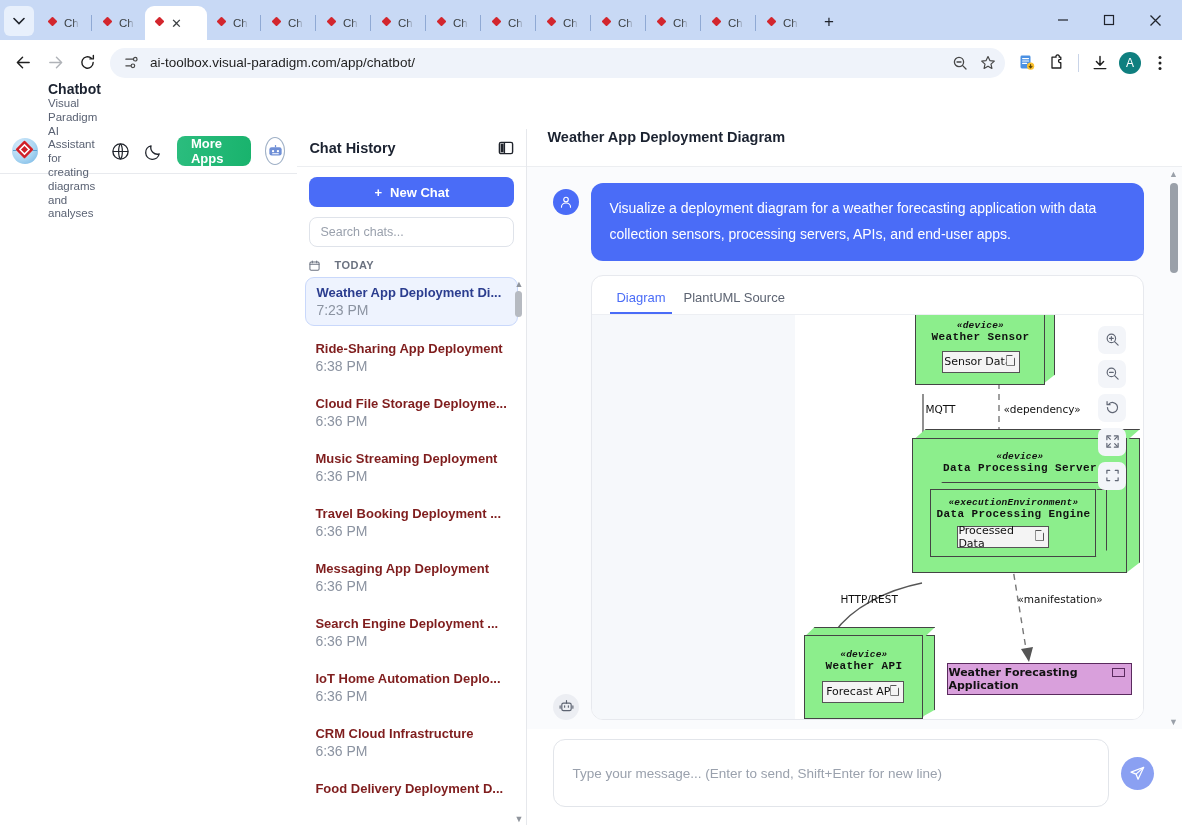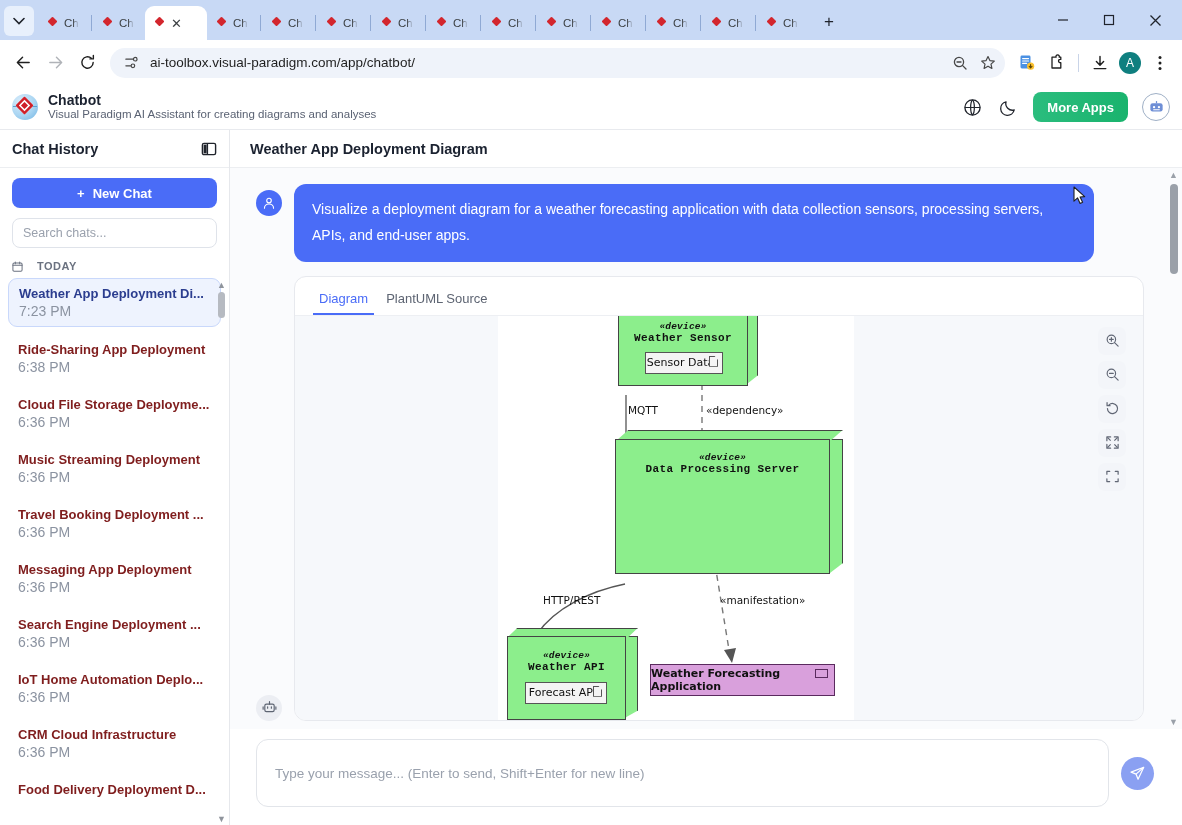--- a/index.html
+++ b/index.html
@@ -58,21 +58,21 @@
     display:flex; align-items:center; padding:0 8px 0 12px; margin:0 6px; gap:10px;
   }
   .omnibox .url { flex:1 1 auto; font-size:13.5px; color:#1f1f1f; white-space:nowrap; overflow:hidden;}
   .omni-icon { width:18px; height:18px; display:flex; align-items:center; justify-content:center; color:#474747; }
   .tb-icon { width:28px; height:28px; display:flex; align-items:center; justify-content:center;
     color:#1f1f1f; flex:0 0 28px; }
   .avatar-chip { width:22px; height:22px; border-radius:50%; background:#0f7f7f;
     color:#fff; font-size:12px; display:flex; align-items:center; justify-content:center; }
 
   
-  .app { flex:1 1 auto; display:flex; flex-direction:column; background:#fff; min-height:0;}
+  .app { flex:1 1 auto; display:flex; background:#fff; min-height:0;margin-top:44px;}
   .appheader {
     height:45px; flex:0 0 45px; display:flex; align-items:center; padding:0 12px;
     border-bottom:1px solid #e8eaee; background:#fff; gap:10px;
   }
   .vp-logo { width:26px; height:26px; border-radius:50%;
     background:radial-gradient(circle at 34% 30%, #d9ecfb 0%, #a9d5f2 55%, #6fb2e2 100%);
     position:relative; overflow:hidden; flex:0 0 26px; }
   .vp-logo:before { content:""; position:absolute; left:1px; right:1px; top:12px; height:1.3px; background:#5d9fcf;}
   .vp-logo:after { content:""; position:absolute; left:6px; top:4.5px; width:13px; height:13px;
     background:#cf2029; transform:rotate(45deg); border-radius:1.5px;
@@ -110,21 +110,21 @@
   .chatitem.active .ci-title { color:#2b3d8f; }
   .ci-time { font-size:14px; color:#8b93a1; margin-top:2px; }
   .sb-scroll { position:absolute; right:2px; top:0; bottom:0; width:11px; }
   .sb-arrow { position:absolute; left:1px; width:9px; height:9px; color:#8f949c; font-size:9px;
     display:flex; align-items:center; justify-content:center;}
   .sb-thumb { position:absolute; left:2px; top:14px; width:7px; height:26px;
     background:#b6bac1; border-radius:4px; }
 
   
   .main { flex:1 1 auto; display:flex; flex-direction:column; min-width:0; min-height:0; background:#fff;}
-  .main-head { height:38px; flex:0 0 38px; display:flex; align-items:center; padding:0 20px;
+  .main-head { height:38px; flex:0 0 38px; display:flex; align-items:flex-start; padding:0 20px;
     border-bottom:1px solid #eceef1; }
   .main-title { font-size:14.5px; font-weight:700; color:#1b2230; }
   .convo { flex:1 1 auto; position:relative; overflow:hidden; background:#fafbfd; min-height:0;}
   .convo-inner { padding:16px 38px 10px 26px; }
 
   .msg-user { display:flex; gap:12px; align-items:flex-start; }
   .ava { width:26px; height:26px; border-radius:50%; background:#4a6cf7; flex:0 0 26px;
     display:flex; align-items:center; justify-content:center; margin-top:6px;}
   .bubble { background:#4a6cf7; color:#fff; border-radius:12px; padding:13px 18px;
     font-size:14px; line-height:1.85; max-width:800px; }
@@ -530,20 +530,33 @@
 
                     <div class="node" style="left:320px; top:114px; width:236px; height:160px;">
                       <div class="n3d-side" style="left:214px; top:9px; width:14px; height:135px;
                            clip-path:polygon(0 0,100% -8%,100% 92%,0 100%);"></div>
                       <div class="n3d-top" style="left:0; top:0; width:228px; height:12px;
                            clip-path:polygon(6% 0,100% 0,94% 100%,0 100%); border-bottom:none;"></div>
                       <div class="nbox" style="left:0; top:9px; width:215px; height:135px;"></div>
                       <div class="nlabel stereo" style="top:22px;width:215px;">«device»</div>
                       <div class="nlabel nname" style="top:33px;width:215px;">Data Processing Server</div>
 
+                      <div class="node" style="left:18px; top:53px; width:185px; height:90px;">
+                        <div class="n3d-side" style="left:165px; top:7px; width:12px; height:68px;
+                             clip-path:polygon(0 0,100% -10%,100% 90%,0 100%);"></div>
+                        <div class="n3d-top" style="left:0; top:0; width:177px; height:9px;
+                             clip-path:polygon(7% 0,100% 0,93% 100%,0 100%); border-bottom:none;"></div>
+                        <div class="nbox" style="left:0; top:7px; width:166px; height:68px;"></div>
+                        <div class="nlabel stereo" style="top:15px;width:166px;">«executionEnvironment»</div>
+                        <div class="nlabel nname" style="top:26px;width:166px;">Data Processing Engine</div>
+                        <div class="artifact" style="left:27px; top:44px; width:92px; height:22px;">
+                          <span style="margin-right:7px;">Processed Data</span>
+                          <span class="art-corner" style="clip-path:polygon(0 0,60% 0,100% 38%,100% 100%,0 100%);"></span>
+                        </div>
+                      </div>
                     </div>
 
                     <div class="node" style="left:212px; top:312px; width:140px; height:100px;">
                       <div class="n3d-side" style="left:118px; top:8px; width:13px; height:82px;
                            clip-path:polygon(0 0,100% -9%,100% 91%,0 100%);"></div>
                       <div class="n3d-top" style="left:0; top:0; width:131px; height:10px;
                            clip-path:polygon(8% 0,100% 0,92% 100%,0 100%); border-bottom:none;"></div>
                       <div class="nbox" style="left:0; top:8px; width:119px; height:84px;"></div>
                       <div class="nlabel stereo" style="top:22px;width:119px;">«device»</div>
                       <div class="nlabel nname" style="top:33px;width:119px;">Weather API</div>

